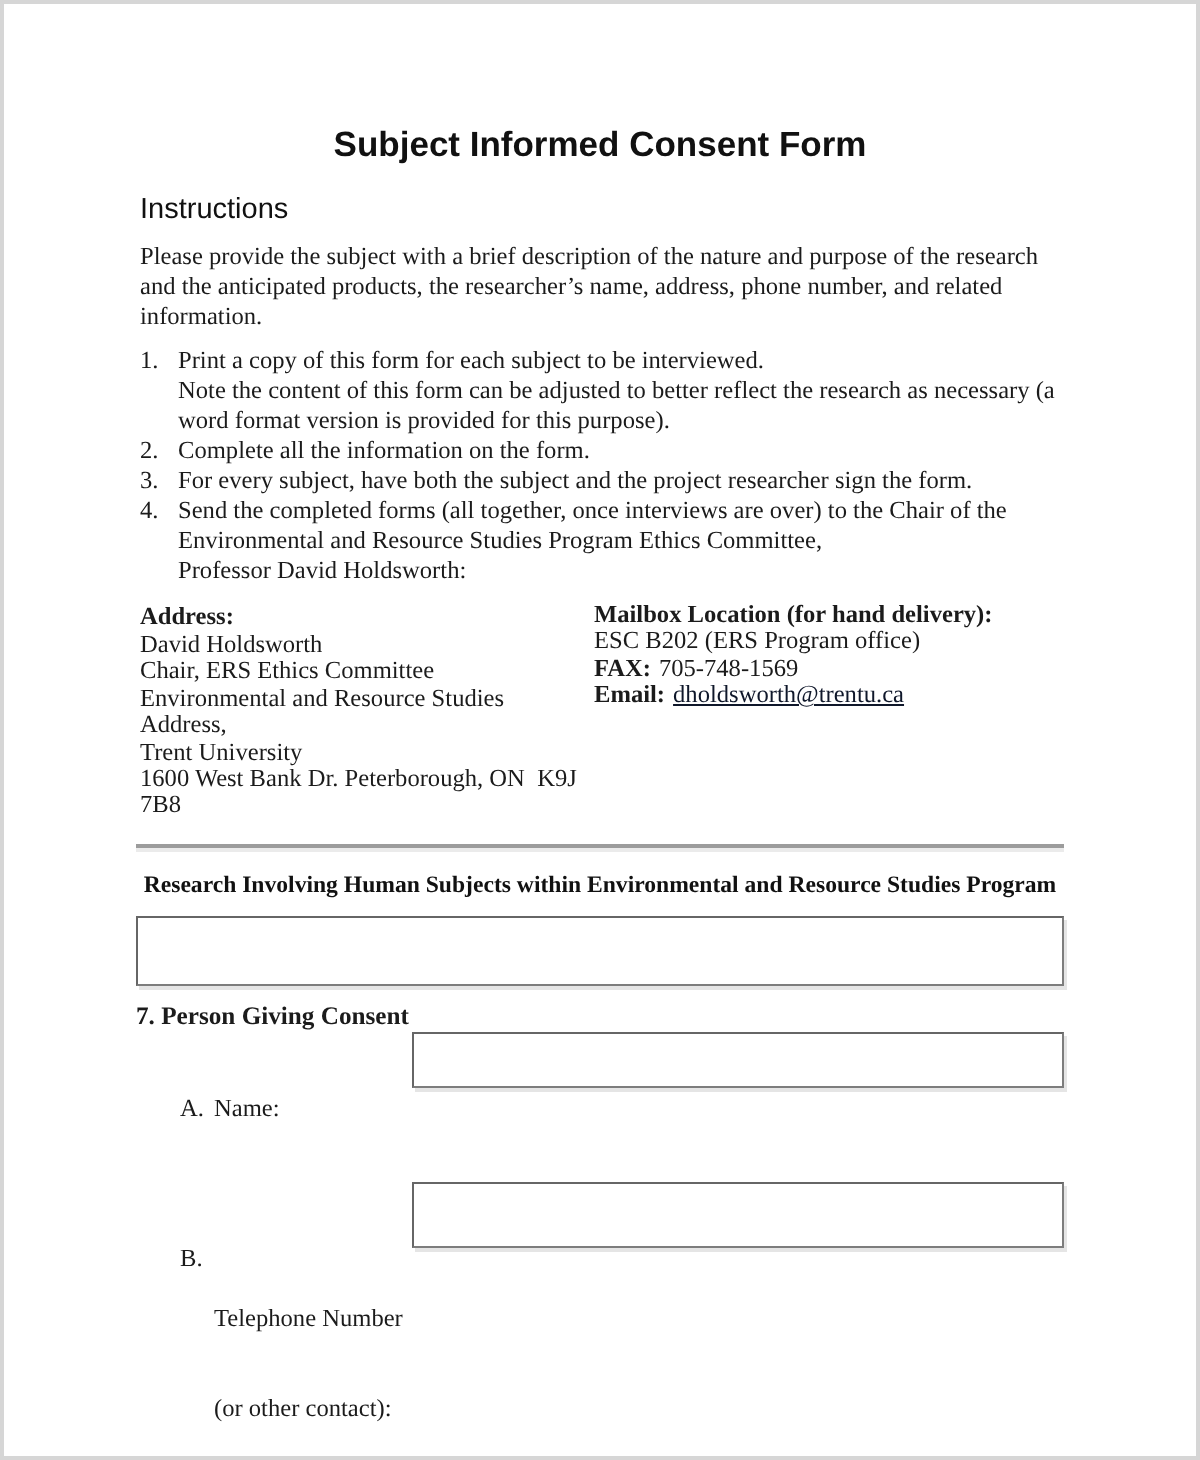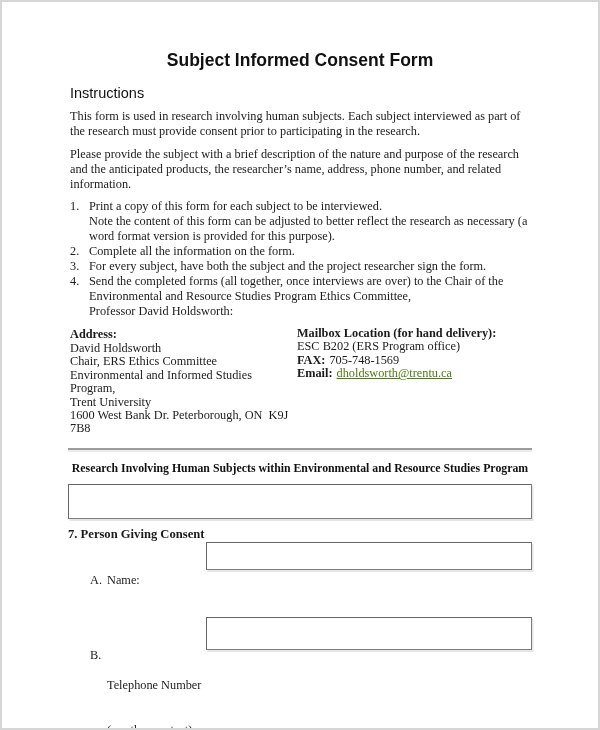--- a/index.html
+++ b/index.html
@@ -1,19 +1,19 @@
 <!DOCTYPE html>
 <html><head>
 <meta charset="utf-8">
 <style>
   html,body{margin:0;padding:0;background:#ffffff;}
   .page{
     width:600px;height:730px;box-sizing:border-box;
     border:2px solid #d6d6d6;background:#ffffff;
-    padding:0 66px;overflow:hidden;
+    padding:12px 66px;overflow:hidden;
     font-family:"Liberation Serif", serif;color:#1b1b1b;
   }
   .doc-title{
     margin:48px 0 0 0;text-align:center;
     font-family:"Liberation Sans", sans-serif;
     font-size:17.5px;font-weight:bold;color:#111;
   }
   .instructions-heading{
     margin:14px 0 0 2px;
     font-family:"Liberation Sans", sans-serif;
@@ -28,21 +28,21 @@
   .li .litext{flex:1;}
   .li .note{display:block;}
   .contact{display:flex;margin:8px 0 0 2px;font-size:12.3px;}
   .contact-left{width:227px;flex:none;}
   .contact-right{flex:1;}
   .blabel{font-weight:bold;}
   .contact .head{line-height:15px;}
   .addr-line{line-height:13.4px;white-space:pre-wrap;}
   .mrow{line-height:13.4px;}
   .mrow .blabel{margin-right:4px;}
-  .link{color:#4d7c0f;text-decoration:underline;cursor:pointer;}
+  .link{color:#0f172a;text-decoration:underline;cursor:pointer;}
   .rule{height:2px;background:#9c9c9c;margin-top:12px;box-shadow:0 2px 0 rgba(0,0,0,0.08);}
   .section-title{
     margin-top:11px;text-align:center;white-space:nowrap;
     font-size:11.8px;font-weight:bold;line-height:14px;color:#111;
   }
   .field-row{display:flex;align-items:stretch;}
   .field-label{
     width:138px;flex:none;box-sizing:border-box;
     font-size:12.3px;line-height:15px;padding-left:2px;white-space:pre-wrap;
   }
@@ -63,21 +63,20 @@
 </style>
 </head>
 <body>
 
 <div class="page">
 
   <h1 class="doc-title">Subject Informed Consent Form</h1>
 
   <h2 class="instructions-heading">Instructions</h2>
 
-  <p class="body-par">This form is used in research involving human subjects. Each subject interviewed as part of the research must provide consent prior to participating in the research.</p>
 
   <p class="body-par">Please provide the subject with a brief description of the nature and purpose of the research and the anticipated products, the researcher’s name, address, phone number, and related information.</p>
 
   <div class="olist">
     <div class="li">
       <span class="num">1.</span>
       <span class="litext"><span>Print a copy of this form for each subject to be interviewed.</span><span class="note">Note the content of this form can be adjusted to better reflect the research as necessary (a word format version is provided for this purpose).</span></span>
     </div>
     <div class="li">
       <span class="num">2.</span>
@@ -91,21 +90,21 @@
       <span class="num">4.</span>
       <span class="litext"><span>Send the completed forms (all together, once interviews are over) to the Chair of the Environmental and Resource Studies Program Ethics Committee,</span><span class="note">Professor David Holdsworth:</span></span>
     </div>
   </div>
 
   <div class="contact">
     <div class="contact-left">
       <div class="blabel head">Address:</div>
       <div class="addr-line">David Holdsworth</div>
       <div class="addr-line">Chair, ERS Ethics Committee</div>
-      <div class="addr-line">Environmental and Informed Studies Program,</div>
+      <div class="addr-line">Environmental and Resource Studies Address,</div>
       <div class="addr-line">Trent University</div>
       <div class="addr-line">1600 West Bank Dr. Peterborough, ON  K9J 7B8</div>
     </div>
     <div class="contact-right">
       <div class="blabel addr-line">Mailbox Location (for hand delivery):</div>
       <div class="addr-line">ESC B202 (ERS Program office)</div>
       <div class="mrow">
         <span class="blabel">FAX:</span><span>705-748-1569</span>
       </div>
       <div class="mrow">

